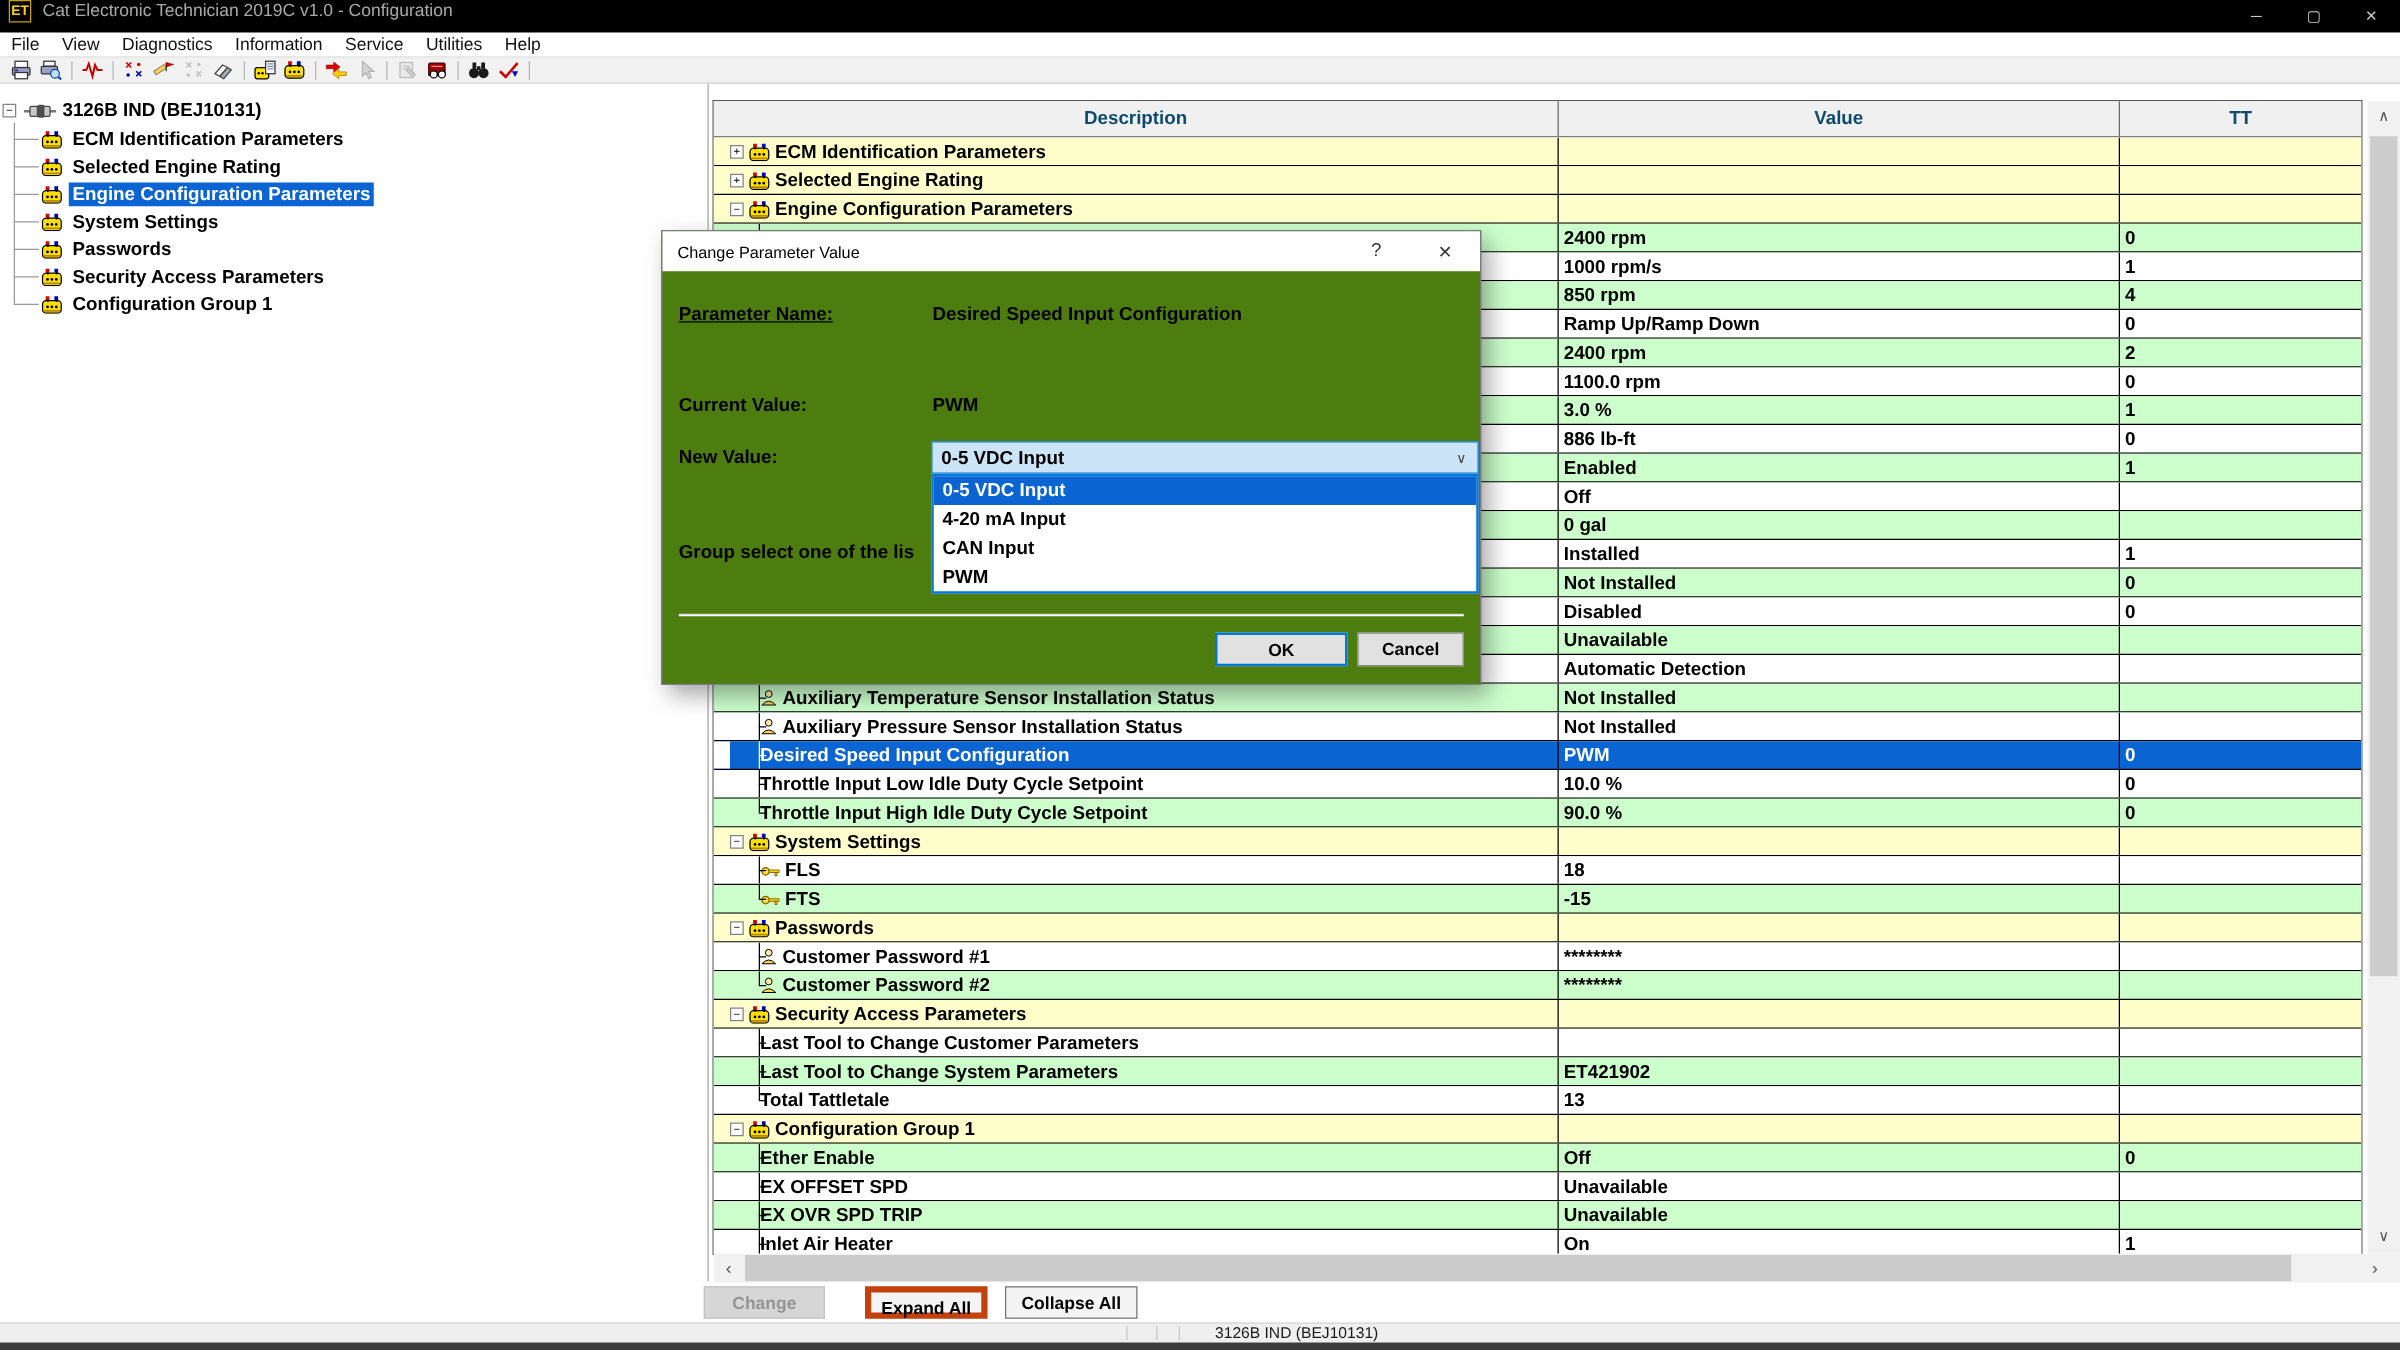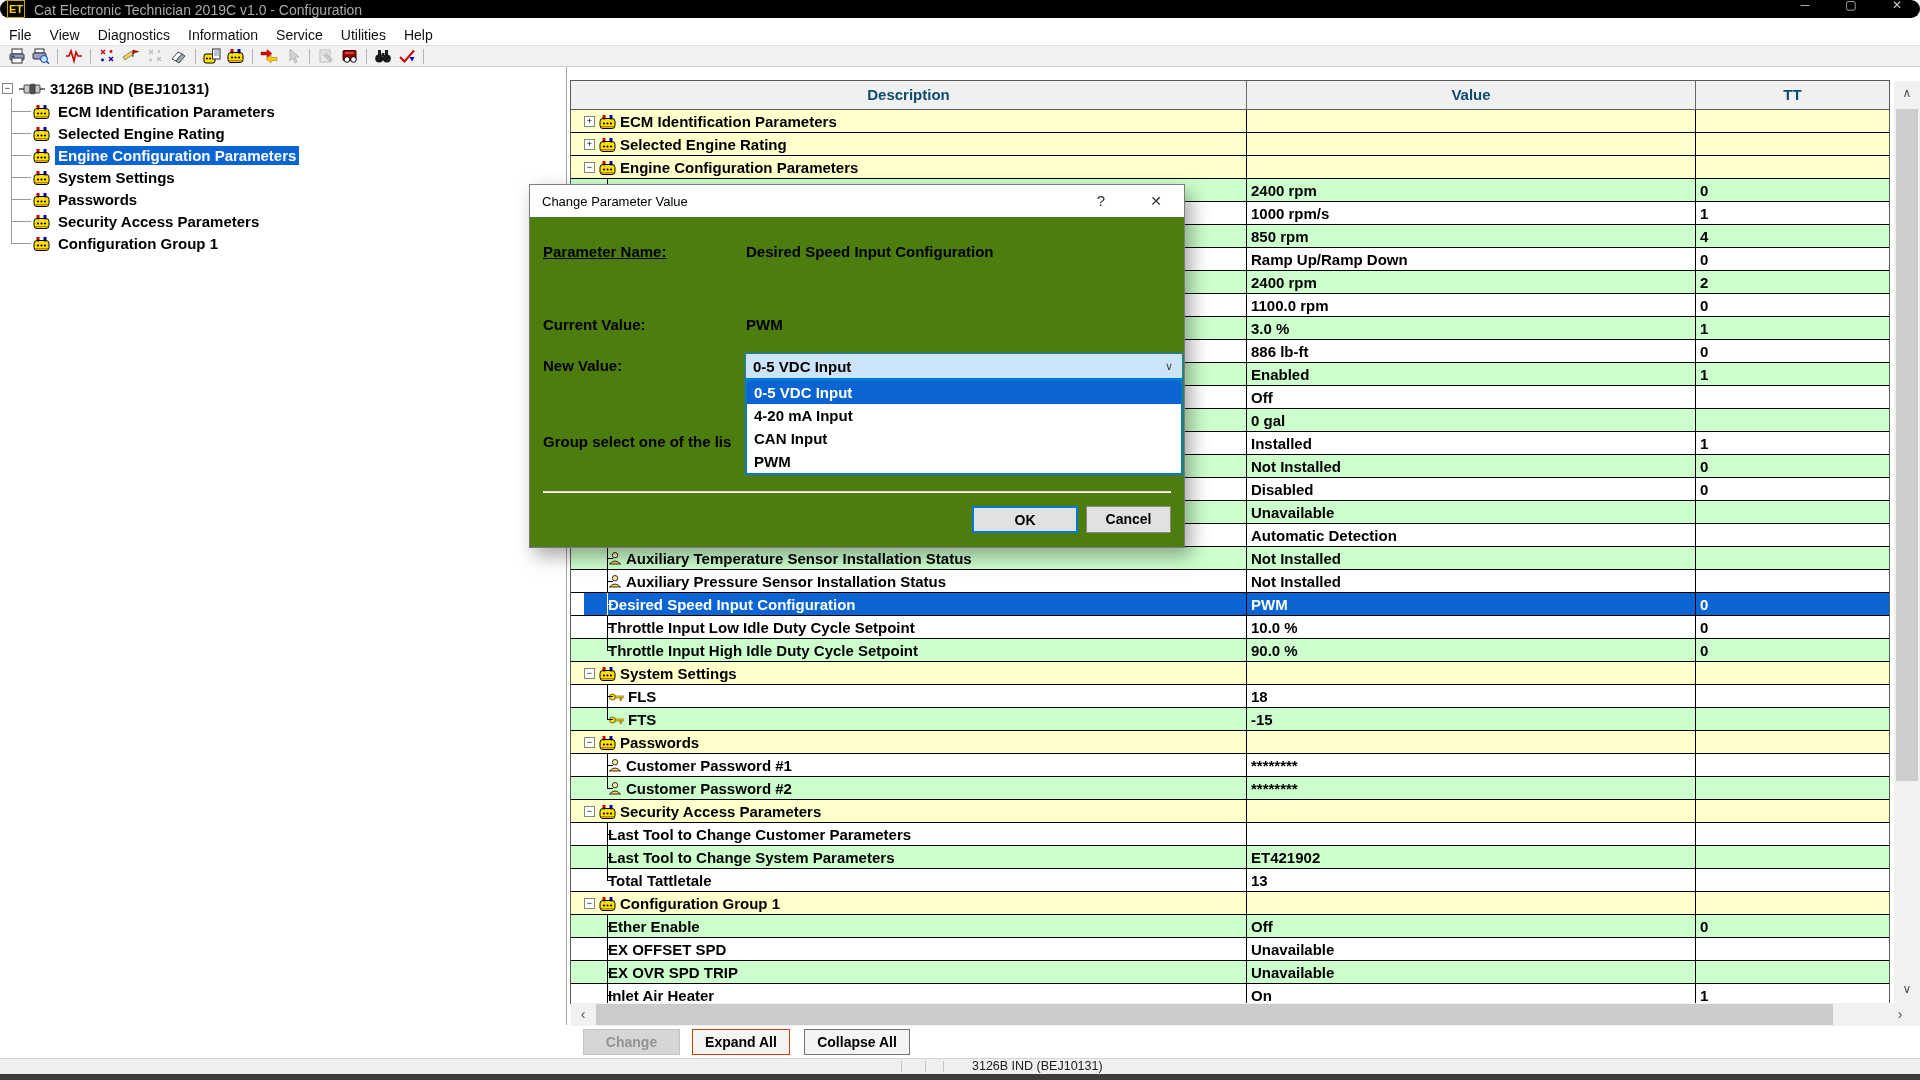--- a/index.html
+++ b/index.html
@@ -1,19 +1,19 @@
 <!DOCTYPE html>
 <html><head>
 <meta charset="utf-8">
 <style>
   html,body{margin:0;padding:0;background:#888;}
   .app{position:relative;width:1920px;height:1080px;background:#fff;overflow:hidden;
        font-family:"Liberation Sans",sans-serif;-webkit-font-smoothing:antialiased;}
   
-  .titlebar{position:absolute;left:0;top:0;width:1920px;height:18px;background:#000;display:flex;align-items:flex-end;border-radius:12px;}
+  .titlebar{position:absolute;left:0;top:0;width:1920px;height:44px;background:#000;display:flex;align-items:flex-start;}
   .app-logo{width:18px;height:18px;margin-left:7px;background:#000;border:1px solid #c8a000;color:#ffd400;
             font-size:11px;font-weight:bold;text-align:center;line-height:16px;box-sizing:border-box;}
   .title-text{color:#a9a9a9;font-size:14px;margin-left:9px;}
   .win-controls{margin-left:auto;display:flex;height:26px;}
   .wc{width:46px;text-align:center;line-height:26px;color:#c9c9c9;font-size:12px;}
   
   .menubar{position:absolute;left:0;top:26px;width:1920px;height:19px;background:#fff;display:flex;align-items:center;}
   .menu-item{font-size:14px;color:#101010;padding:0 9px;line-height:19px;}
   
   .toolbar{position:absolute;left:0;top:45px;width:1920px;height:22px;background:#f1f1f1;
@@ -90,22 +90,22 @@
   .opt{height:23px;line-height:23px;padding-left:7px;font-weight:bold;font-size:15px;color:#000;white-space:nowrap;}
   .opt.on{background:#0a64d2;color:#fff;}
   .dlg-sep{position:absolute;left:13px;right:13px;top:306px;border-top:1px solid #dfdfdf;border-bottom:1px solid #fff;}
   .dlg-btn{position:absolute;top:321px;height:27px;background:#e1e1e1;font-weight:bold;font-size:14px;color:#000;
            text-align:center;line-height:24px;box-sizing:border-box;}
   .btn-ok{left:442px;width:106px;border:2px solid #0078d7;}
   .btn-cancel{left:556px;width:85px;border:1px solid #8a8a8a;line-height:25px;}
   
   .footer-btn{position:absolute;top:1029px;height:26px;box-sizing:border-box;text-align:center;
               font-weight:bold;font-size:14px;line-height:24px;}
-  .fb-0{left:583px;width:97px;background:#d6d6d6;color:#939393;border:1px solid #c2c2c2;}
-  .fb-1{left:692px;width:98px;background:#f4f4f4;color:#000;border:1px solid #c2410c;}
+  .fb-0{left:563px;width:97px;background:#d6d6d6;color:#939393;border:1px solid #c2c2c2;}
+  .fb-1{left:692px;width:98px;background:#f4f4f4;color:#000;border:5px solid #c2410c;}
   .fb-2{left:804px;width:106px;background:#f4f4f4;color:#000;border:1px solid #747474;}
   
   .statusbar{position:absolute;left:0;top:1058px;width:1920px;height:16px;background:#efefef;border-top:1px solid #d5d5d5;box-sizing:border-box;}
   .sb-tick{position:absolute;top:2px;bottom:2px;width:1px;background:#c6c6c6;}
   .sb-text{position:absolute;left:972px;top:0;font-size:12.5px;color:#1a1a1a;line-height:15px;}
   .darkstrip{position:absolute;left:0;top:1074px;width:1920px;height:6px;background:#3c3c3c;}
 </style>
 </head>
 <body>
 

